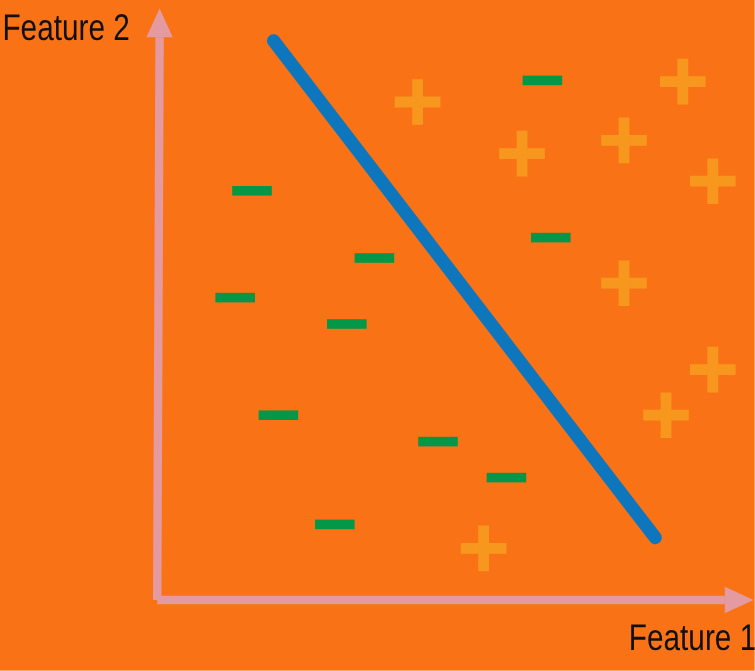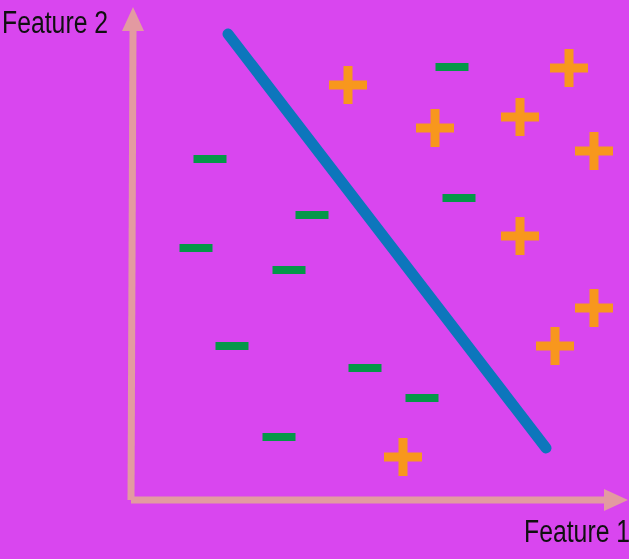--- a/index.html
+++ b/index.html
@@ -8,21 +8,21 @@
     padding: 0;
     background: #ffffff;
   }
   body {
     font-family: "Liberation Sans", "DejaVu Sans", sans-serif;
   }
   #figure {
     position: relative;
     width: 629px;
     height: 559px;
-    background: #d946ef;
+    background: #f97316;
     overflow: hidden;
   }
   #plot-svg {
     position: absolute;
     left: 0;
     top: 0;
     width: 629px;
     height: 559px;
     display: block;
   }

